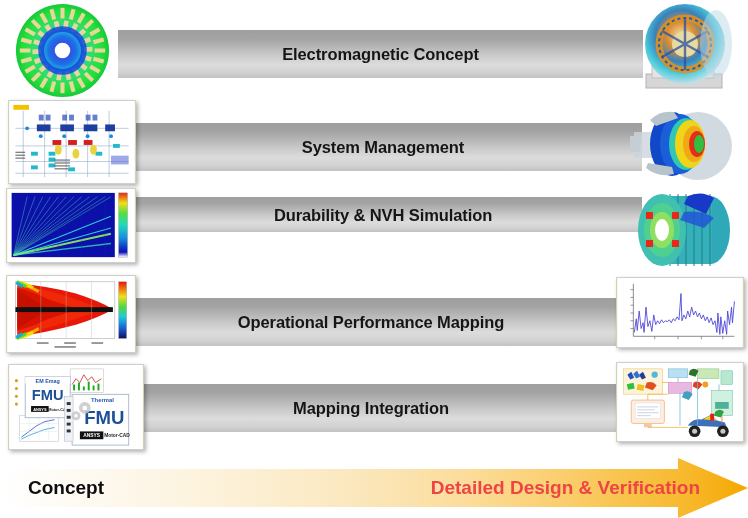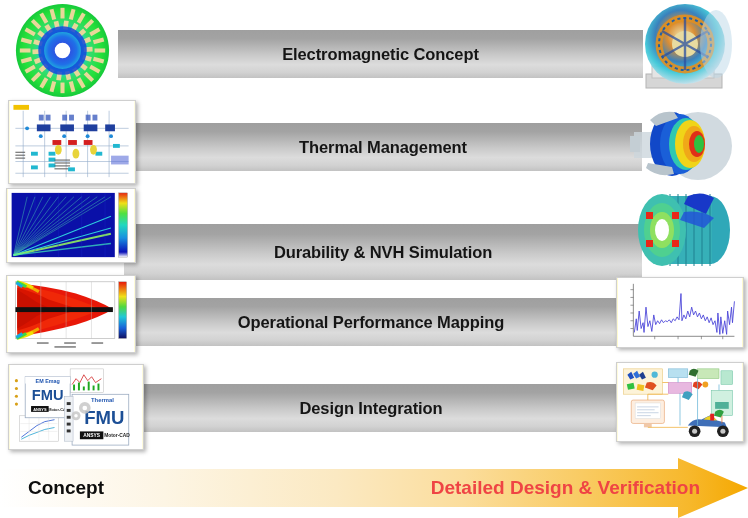--- a/index.html
+++ b/index.html
@@ -203,21 +203,21 @@
         <ellipse cx="55" cy="42" rx="13" ry="13" fill="#e8dba0"></ellipse>
         <path d="M55 16 L55 68 M32 29 L78 55 M32 55 L78 29" stroke="#2a4fa0" stroke-width="2.4" opacity="0.75"></path>
         <ellipse cx="86" cy="42" rx="16" ry="34" fill="#bcd8e8" opacity="0.5"></ellipse>
       </svg>
     </div>
   </div>
 
   <div class="row" style="top:92px;height:88px;">
 
     <div class="band" style="left:124px;top:31px;width:518px;height:48px;">
-      <div class="band-label">Thermal Management</div>
+      <div class="band-label">System Management</div>
     </div>
 
     <div class="thumb framed" style="left:8px;top:8px;width:128px;height:84px;">
       <svg class="fill" viewBox="0 0 128 84">
         <rect width="128" height="84" fill="#ffffff"></rect>
         <rect x="4" y="4" width="16" height="5" fill="#f2c200"></rect>
         <g stroke="#8fa8c8" stroke-width="0.6">
           <path d="M6 28 H122 M6 46 H122 M6 62 H122 M6 74 H122"></path>
           <path d="M14 10 V78 M36 10 V78 M58 10 V78 M80 10 V78 M102 10 V78"></path>
         </g>
@@ -290,21 +290,21 @@
         <ellipse cx="79" cy="48" rx="5" ry="9" fill="#2fc040"></ellipse>
         <path d="M30 24 q10 -10 24 -8 l4 6 -22 8 z" fill="#b8c4cc"></path>
         <path d="M26 72 q12 10 28 6 l-2 -7 -24 -4 z" fill="#b8c4cc"></path>
         <rect x="10" y="40" width="10" height="16" fill="#c4ced4"></rect>
       </svg>
     </div>
   </div>
 
   <div class="row" style="top:180px;height:88px;">
 
-    <div class="band" style="left:124px;top:44px;width:518px;height:56px;text-decoration:underline;">
+    <div class="band" style="left:124px;top:17px;width:518px;height:35px;text-decoration:underline;">
       <div class="band-label">Durability &amp; NVH Simulation</div>
     </div>
 
     <div class="thumb framed" style="left:6px;top:8px;width:130px;height:75px;">
       <svg class="fill" viewBox="0 0 130 75">
         <rect width="130" height="75" fill="#ffffff"></rect>
         <rect x="4" y="4" width="106" height="66" fill="#0a10a8"></rect>
         <g stroke="#4fe0b0" stroke-width="0.5" opacity="0.85">
           <path d="M6 68 L106 8"></path>
             <path d="M6 68 L100 8"></path>
@@ -430,21 +430,21 @@
           <path d="M38 60 V63 M62 60 V63 M86 60 V63 M108 60 V63"></path>
         </g>
         <polyline fill="none" stroke="#4a44d8" stroke-width="0.9" points="17,56 19,42 20,54 22,34 24,52 26,46 27,56 29,30 31,50 33,44 35,55 37,38 39,48 41,44 43,47 45,43 47,46 49,44 51,45 53,43 55,46 57,42 59,44 61,40 63,43 65,16 66,44 68,38 70,42 72,34 74,40 76,30 78,38 80,34 82,40 84,36 86,42 88,38 90,44 92,40 94,46 96,41 98,48 100,44 102,56 103,36 105,58 106,40 108,57 110,44 112,58 113,34 115,48 117,30 118,46 120,24"></polyline>
       </svg>
     </div>
   </div>
 
   <div class="row" style="top:356px;height:99px;">
 
     <div class="band" style="left:124px;top:28px;width:494px;height:48px;">
-      <div class="band-label">Design Integration</div>
+      <div class="band-label">Mapping Integration</div>
     </div>
 
     <div class="thumb framed" style="left:8px;top:8px;width:136px;height:86px;">
       <svg class="fill" viewBox="0 0 136 86">
         <rect width="136" height="86" fill="#ffffff"></rect>
 
         <rect x="62" y="4" width="34" height="24" fill="#ffffff" stroke="#b8b8b8" stroke-width="0.5"></rect>
         <polyline points="64,20 68,14 72,18 76,10 80,16 84,12 88,18 94,14" fill="none" stroke="#d02020" stroke-width="0.8"></polyline>
         <g fill="#20a820">
           <rect x="65" y="20" width="2" height="6"></rect>

